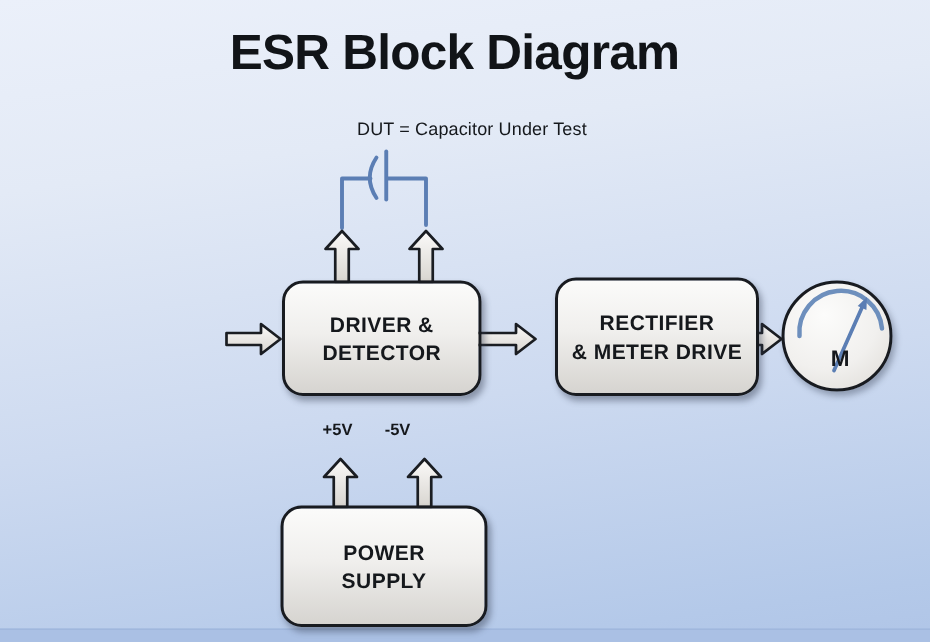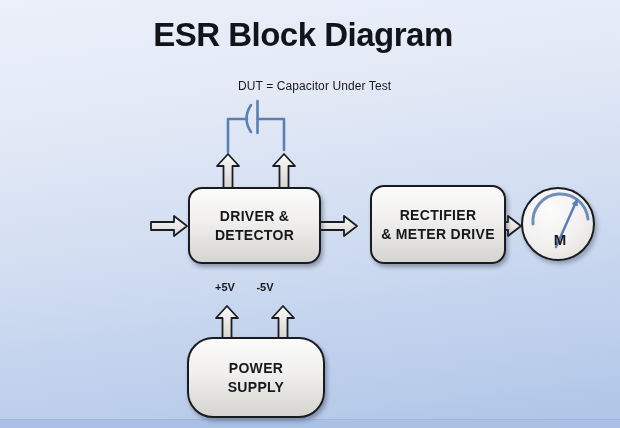--- a/index.html
+++ b/index.html
@@ -33,21 +33,21 @@
     background:linear-gradient(180deg, #fbfbfa 0%, #f0efed 45%, #d6d4d0 100%);
     border:2px solid #181b20; border-radius:14px;
     box-shadow:2px 3px 4px rgba(55,65,85,0.45);
     color:#15181c; font-size:14px; font-weight:600; letter-spacing:0.3px;
     text-align:center; line-height:19px;
   }
   .block span { display:block; white-space:nowrap; }
   .blk-oscillator { left:19px;  top:185px; width:133px; height:74px; }
   .blk-driver     { left:188px; top:187px; width:129px; height:73px; }
   .blk-rectifier  { left:370px; top:185px; width:132px; height:75px; }
-  .blk-power      { left:187px; top:337px; width:134px; height:77px;border-radius:26px; }
+  .blk-power      { left:187px; top:337px; width:134px; height:77px; }
   .meter {
     position:absolute; left:521px; top:187px; width:74px; height:74px;
     border:2px solid #181b20; border-radius:50%;
     background:radial-gradient(circle at 38% 30%, #fcfcfb 0%, #f1f0ee 55%, #ddDAd5 100%);
     box-shadow:2px 3px 4px rgba(55,65,85,0.40);
     box-sizing:border-box;
   }
   .meter svg { position:absolute; left:-2px; top:-2px; }
   .meter-label {
     position:absolute; left:27px; top:42px; width:20px; text-align:center;

